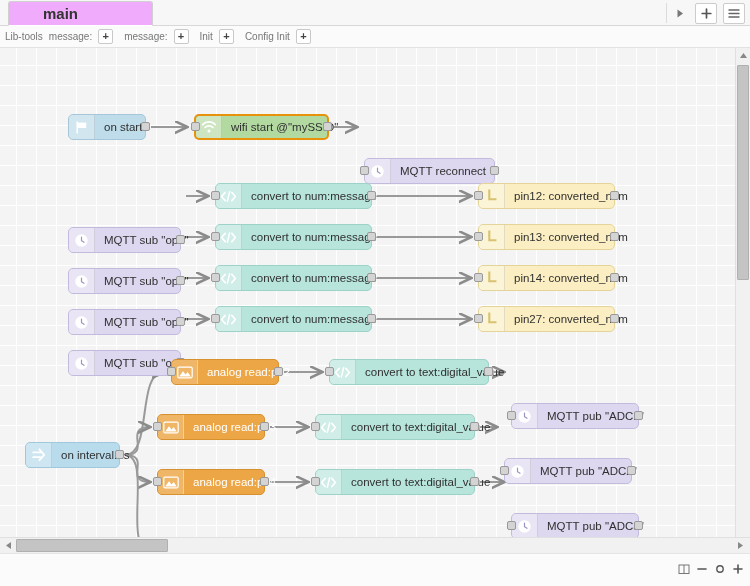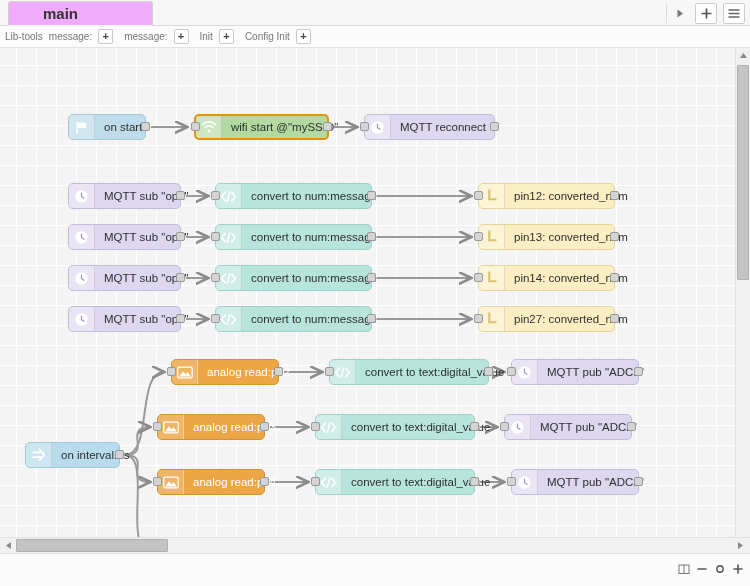--- a/index.html
+++ b/index.html
@@ -89,21 +89,21 @@
     position: absolute; width: 9px; height: 9px; top: 50%; margin-top: -5px;
     background: #d4d4d4; border: 1px solid #999; border-radius: 2px;
   }
   .port.in  { left: -5px; }
   .port.out { right: -5px; }
 
   
   .n-blue   { background: #bfdcea; border-color: #a6c7d8; }
   .n-green  { background: #b2d9a0; border-color: #9ac48a; }
   .n-green.sel { border: 2px solid #e8920c; }
-  .n-purple { background: #ddd7ef; border-color: #c3bbdd; }
+  .n-purple { background: #ddd7ef; border-color: #c3bbdd; margin-top: 44px; }
   .n-teal   { background: #b7e4db; border-color: #9dd2c8; }
   .n-cream  { background: #fbeec2; border-color: #e5d49a; }
   .n-orange { background: #eda646; border-color: #d8912f; }
   .n-orange .lab { color: #ffffff; }
   .n-lblue  { background: #b9dced; border-color: #a0c8dc; }
 
   .n-blue .ic, .n-lblue .ic { background: rgba(255,255,255,0.30); }
   .n-orange .ic { background: rgba(255,255,255,0.18); border-right-color: rgba(255,255,255,0.35); }
 
   svg.gl { display: block; }

